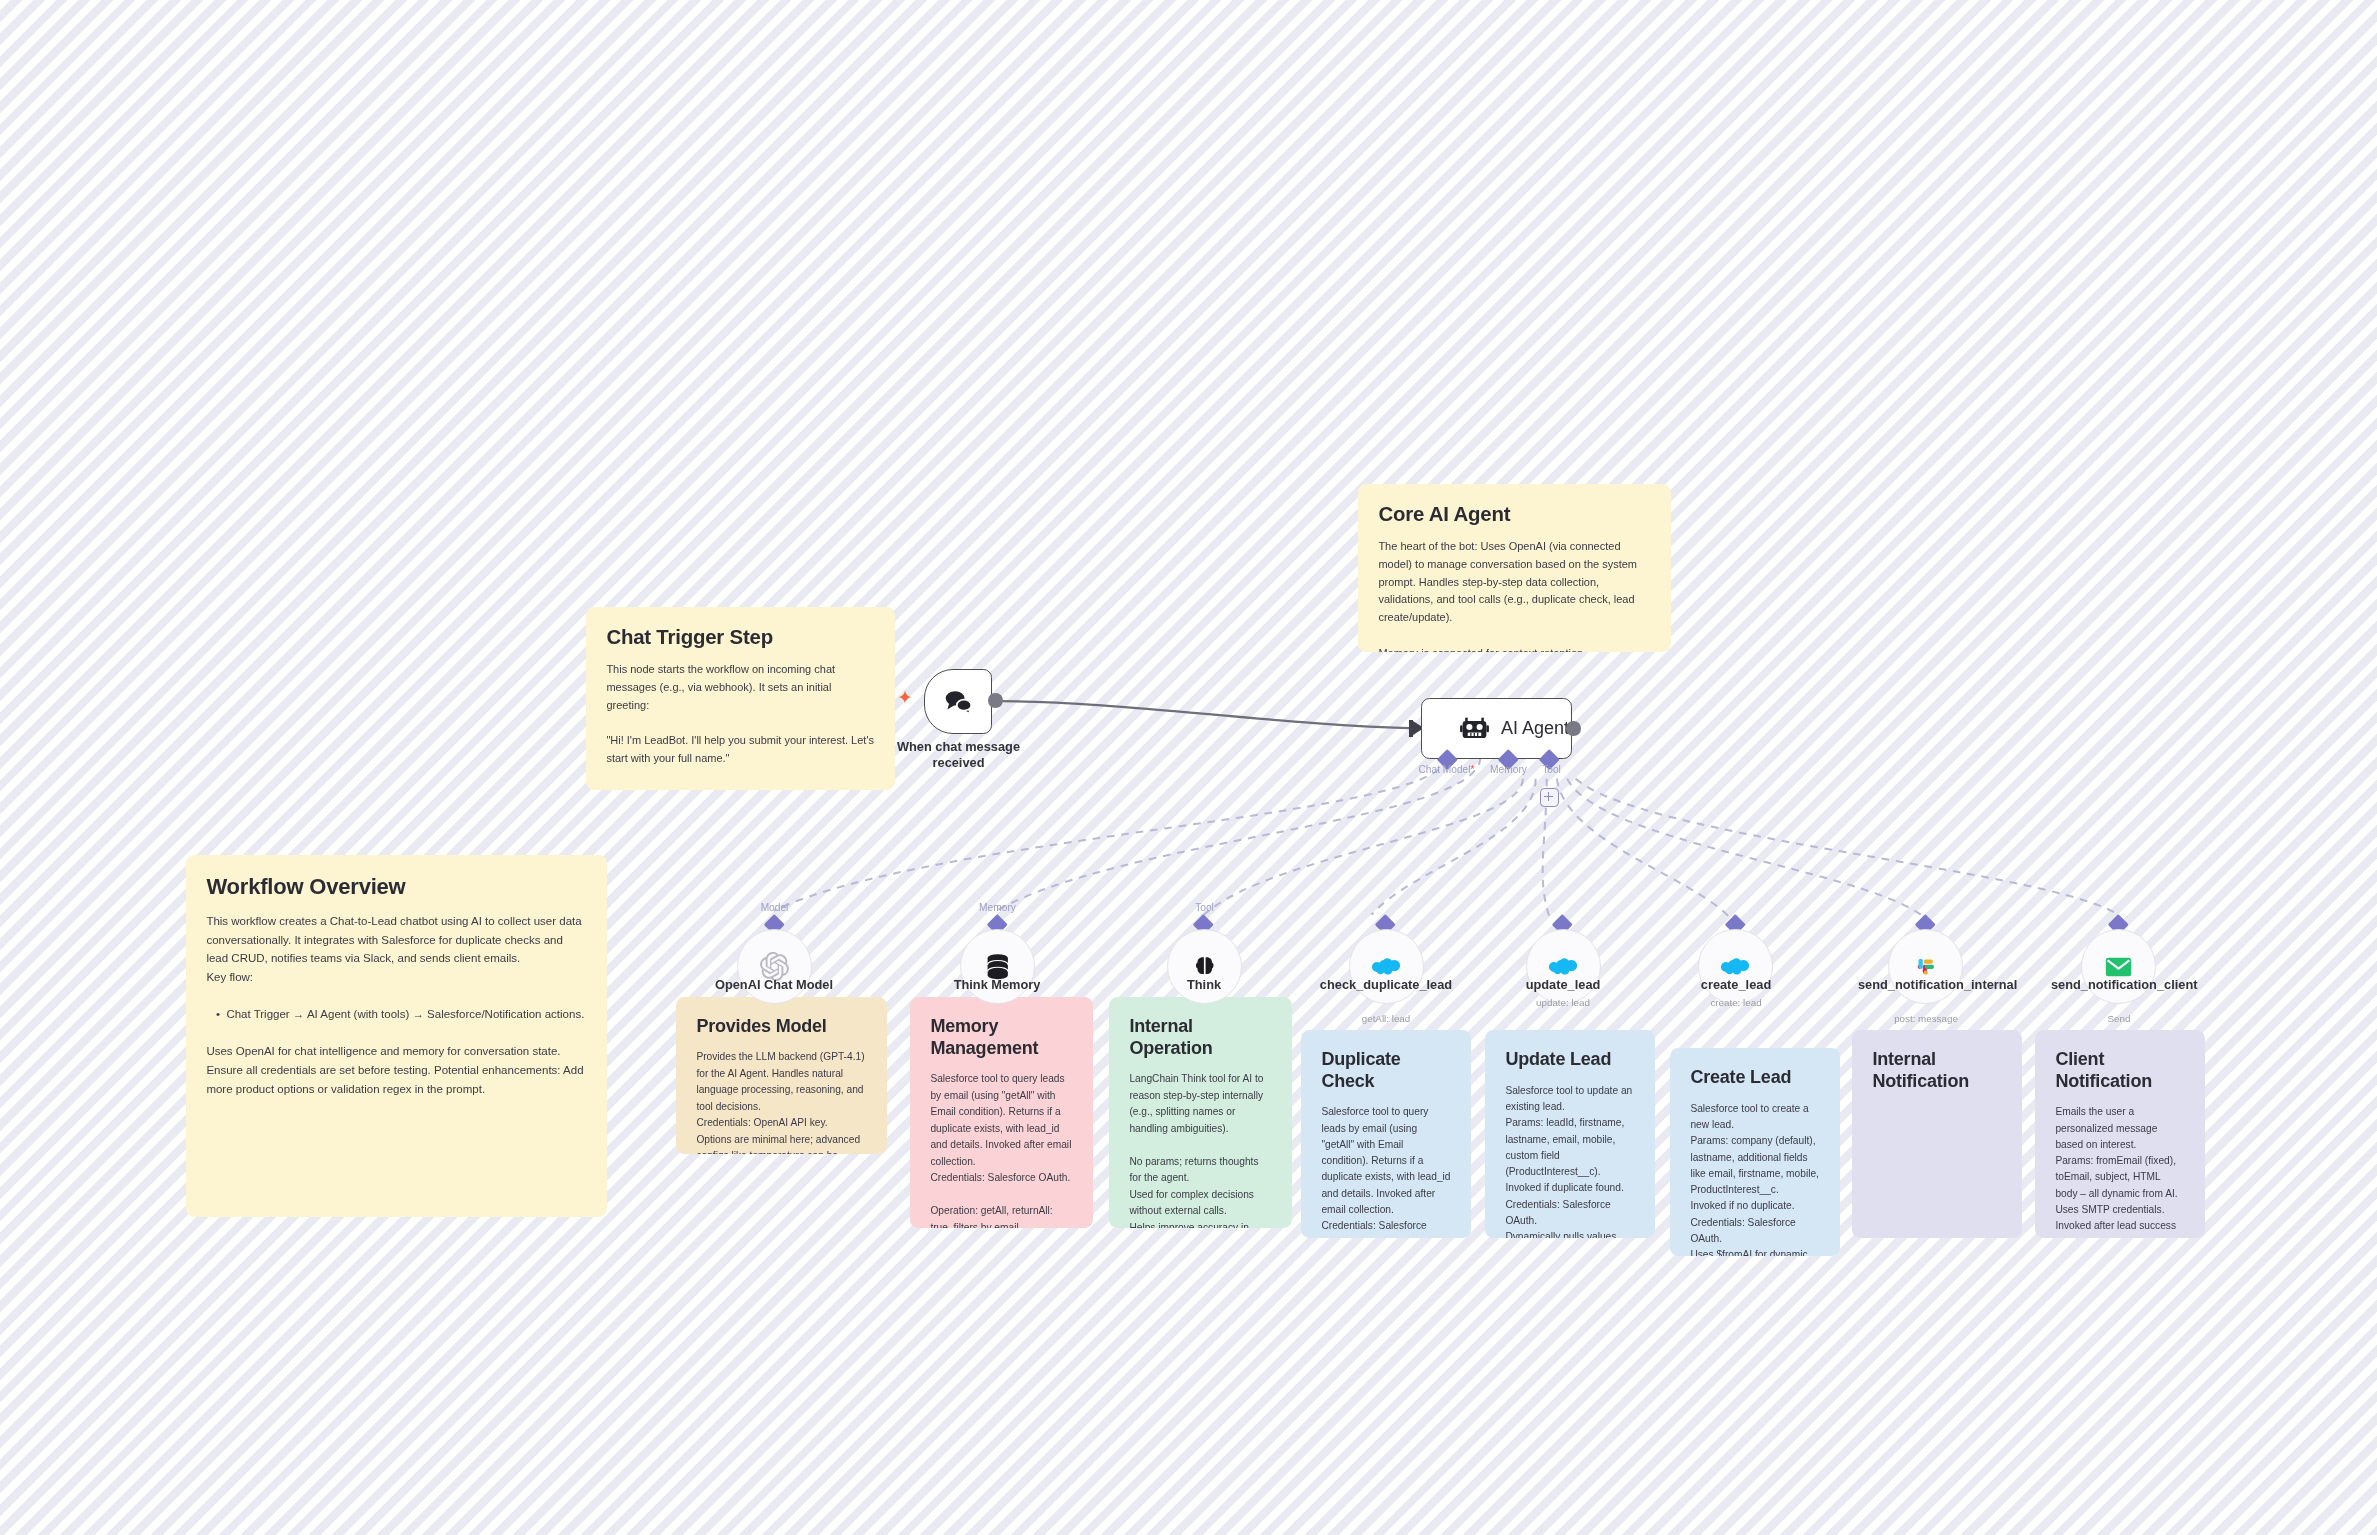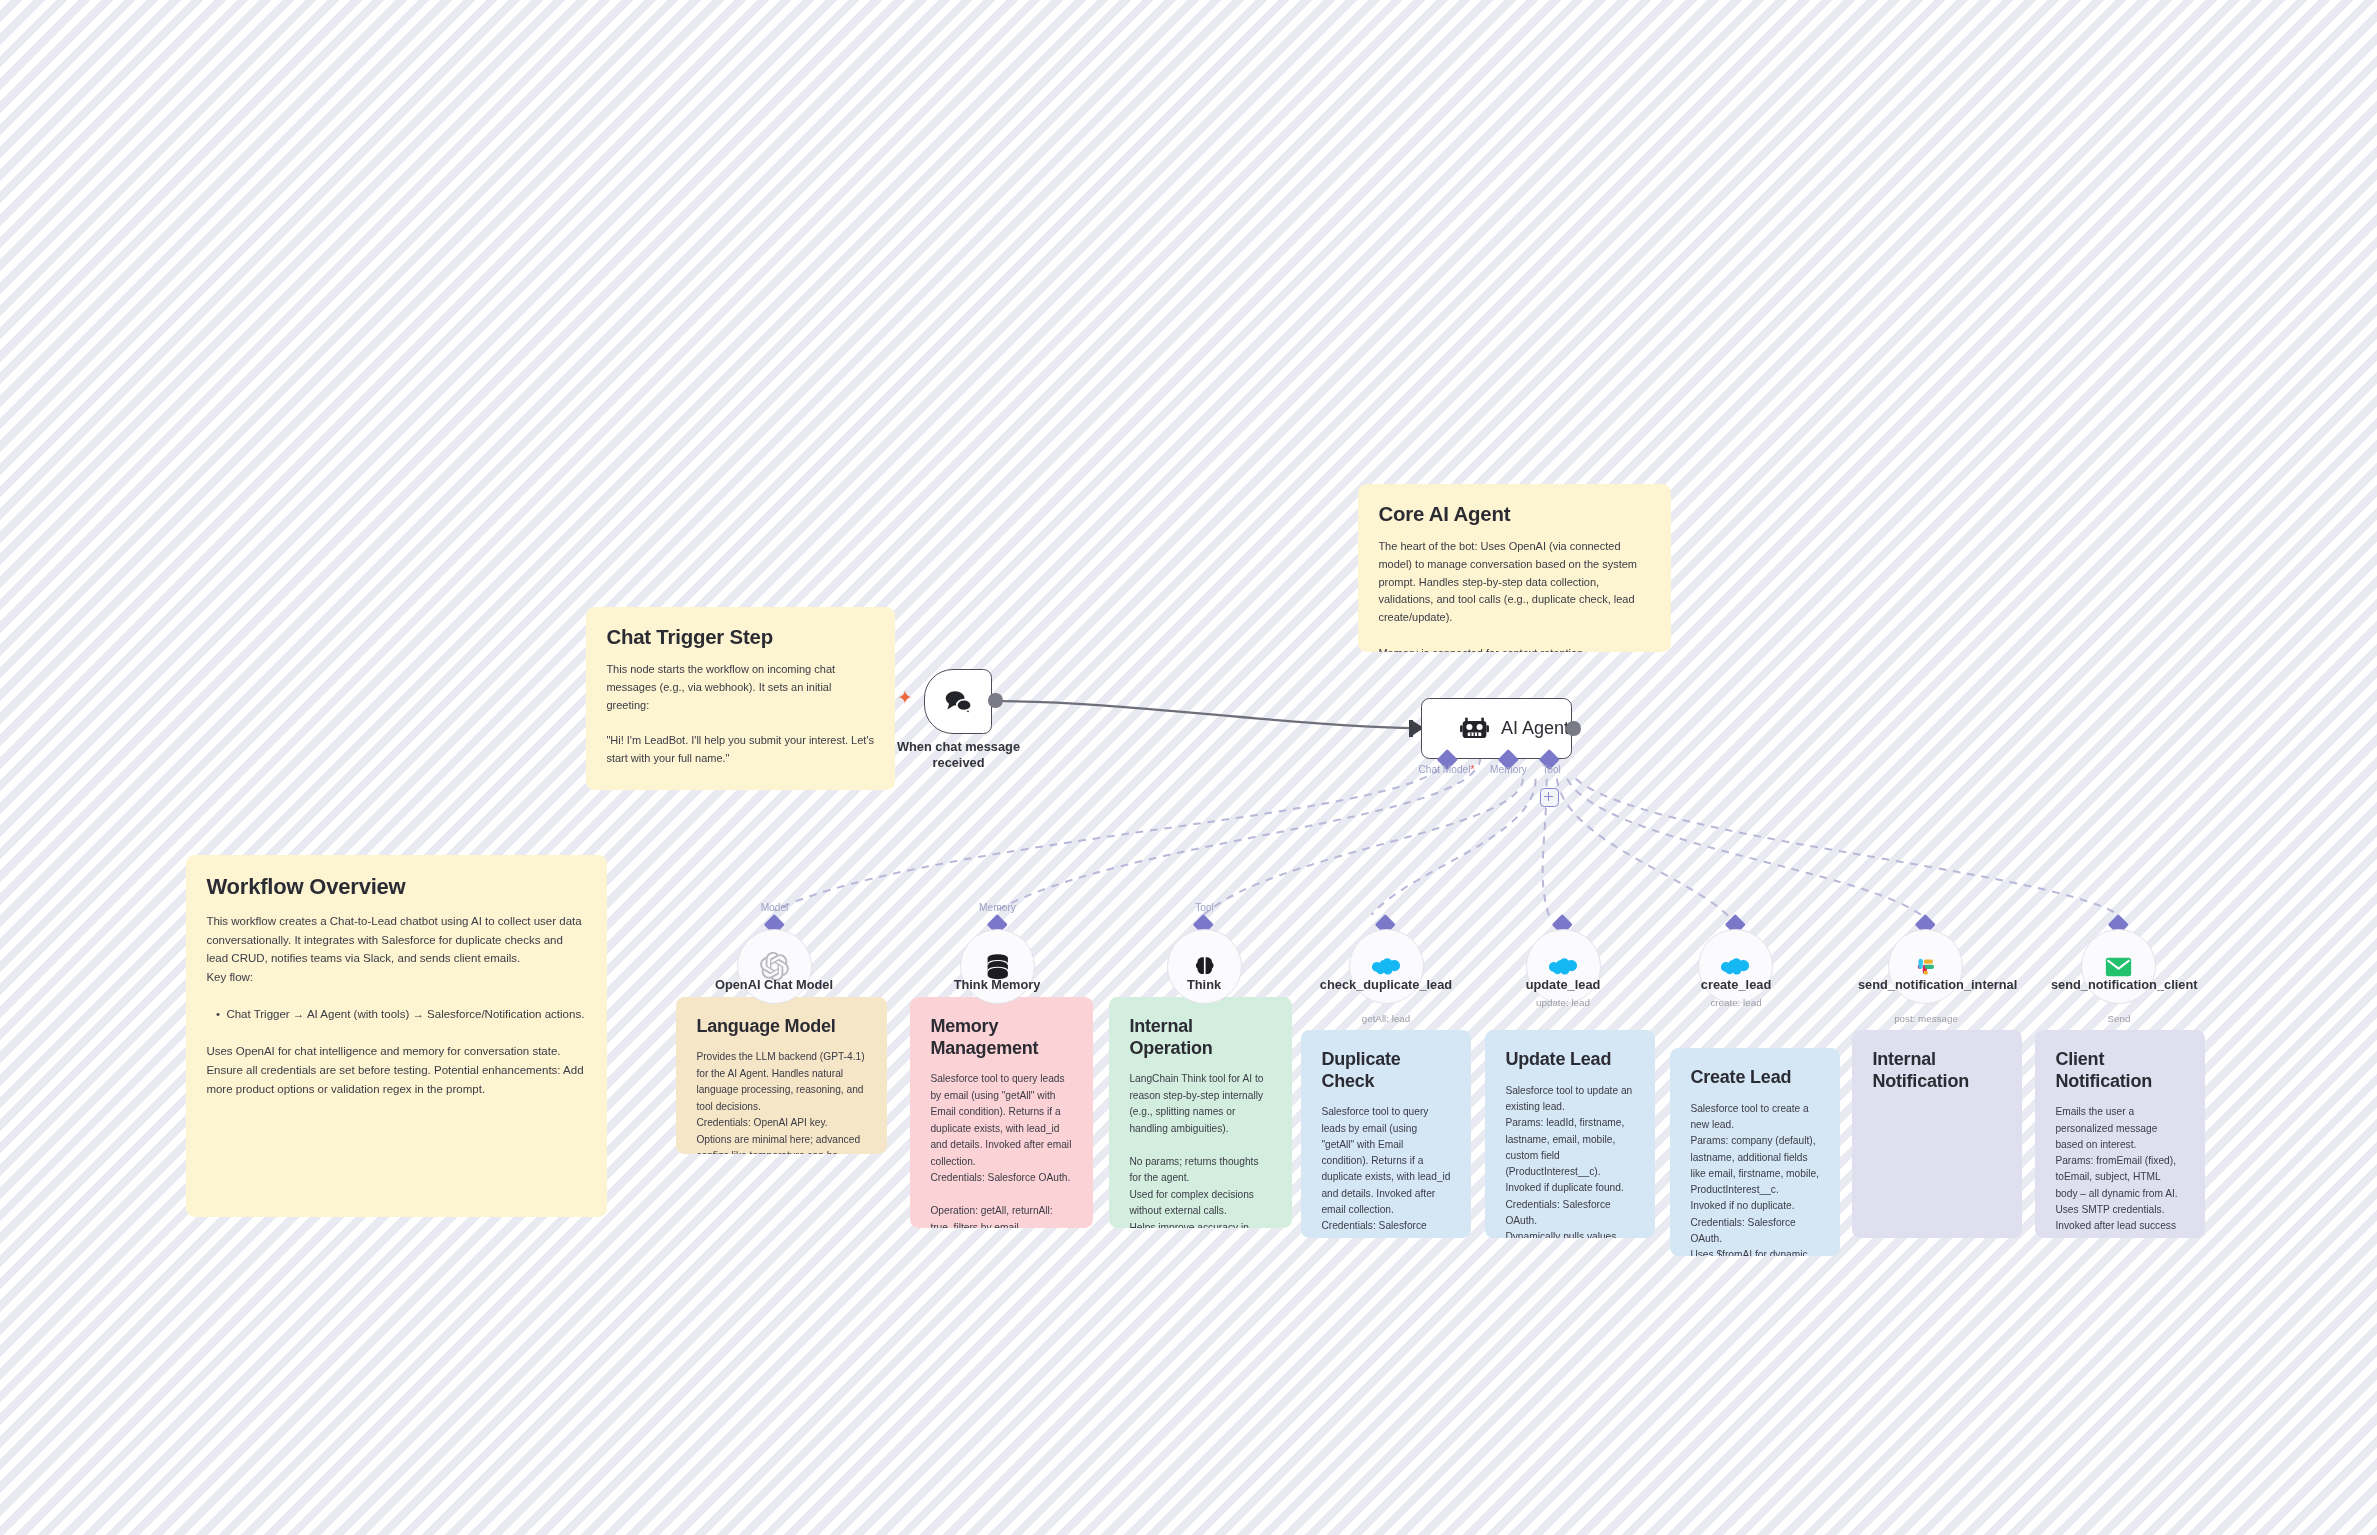--- a/index.html
+++ b/index.html
@@ -194,21 +194,21 @@
   <div class="note yellow" style="left:1358px; top:484px; width:313px; height:168px;">
     <div class="note-title" style="font-size:20.4px;">Core AI Agent</div>
     <div class="note-body" style="font-size:11px; line-height:1.62;">The heart of the bot: Uses OpenAI (via connected model) to manage conversation based on the system prompt. Handles step-by-step data collection, validations, and tool calls (e.g., duplicate check, lead create/update).
 
 Memory is connected for context retention.
 Tools are invoked via function calls in the prompt.
 Output is natural text responses to the user.</div>
   </div>
 
   <div class="note tan" style="left:676px; top:997px; width:211px; height:157px;">
-    <div class="note-title" style="font-size:18px;">Language Model</div>
+    <div class="note-title" style="font-size:18px;">Provides Model</div>
     <div class="note-body" style="font-size:10.2px; line-height:1.62;">Provides the LLM backend (GPT-4.1) for the AI Agent. Handles natural language processing, reasoning, and tool decisions.
 Credentials: OpenAI API key.
 Options are minimal here; advanced configs like temperature can be added if needed for more creative responses.</div>
   </div>
 
   <div class="note pink" style="left:910px; top:997px; width:183px; height:231px;">
     <div class="note-title" style="font-size:18px; line-height:1.2;">Memory Management</div>
     <div class="note-body" style="font-size:10.2px; line-height:1.62;">Salesforce tool to query leads by email (using "getAll" with Email condition). Returns if a duplicate exists, with lead_id and details. Invoked after email collection.
 Credentials: Salesforce OAuth.
 

